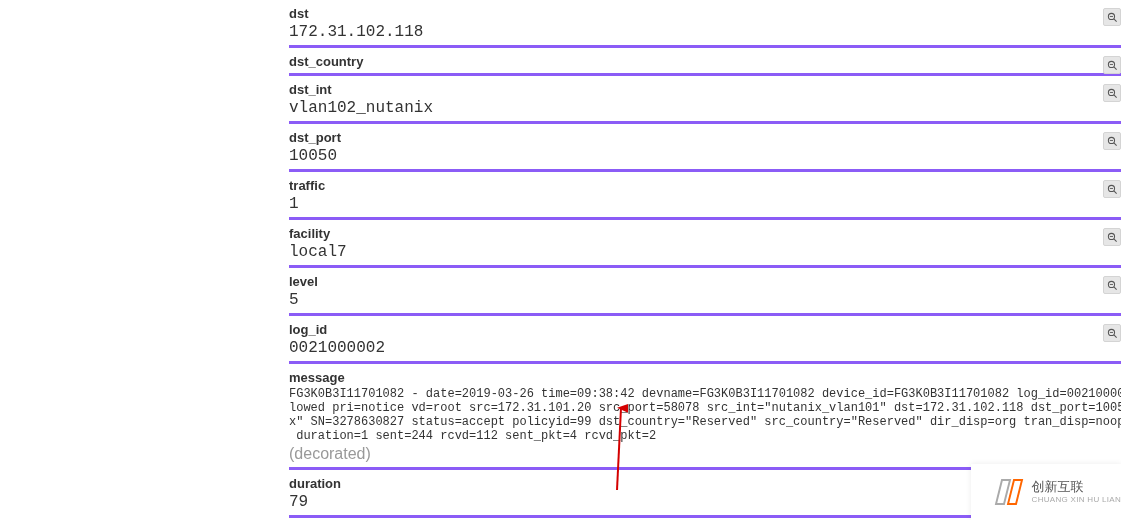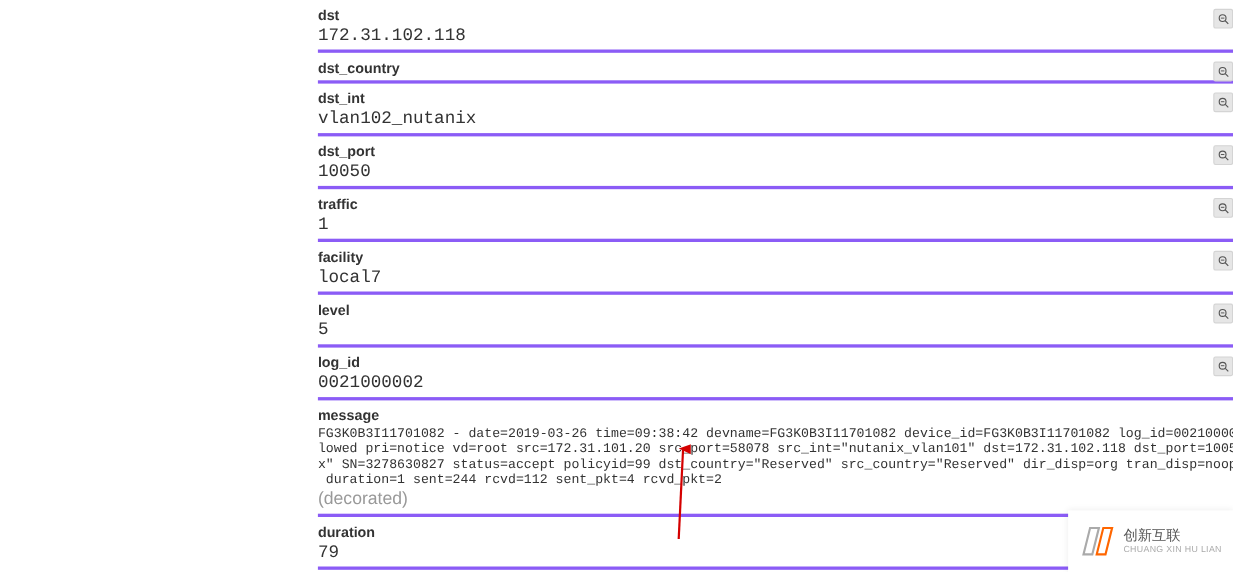--- a/index.html
+++ b/index.html
@@ -79,21 +79,21 @@
     }
     .logo {
       position: absolute;
       right: 0;
       bottom: 0;
       width: 150px;
       height: 56px;
       background: #fff;
       display: flex;
       align-items: center;
-      justify-content: center;
+      justify-content: flex-end;
       box-shadow: 0 0 6px rgba(0,0,0,0.08);
     }
     .logo-inner {
       display: flex;
       align-items: center;
       color: #666;
       font-size: 11px;
     }
     .logo-mark {
       width: 34px;

